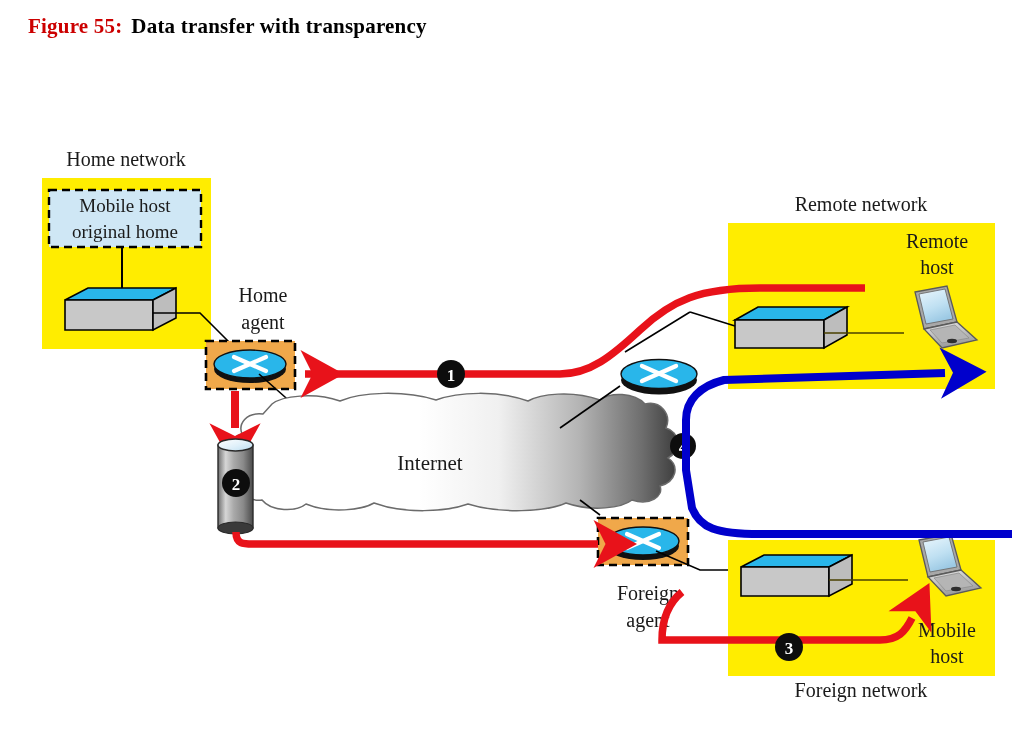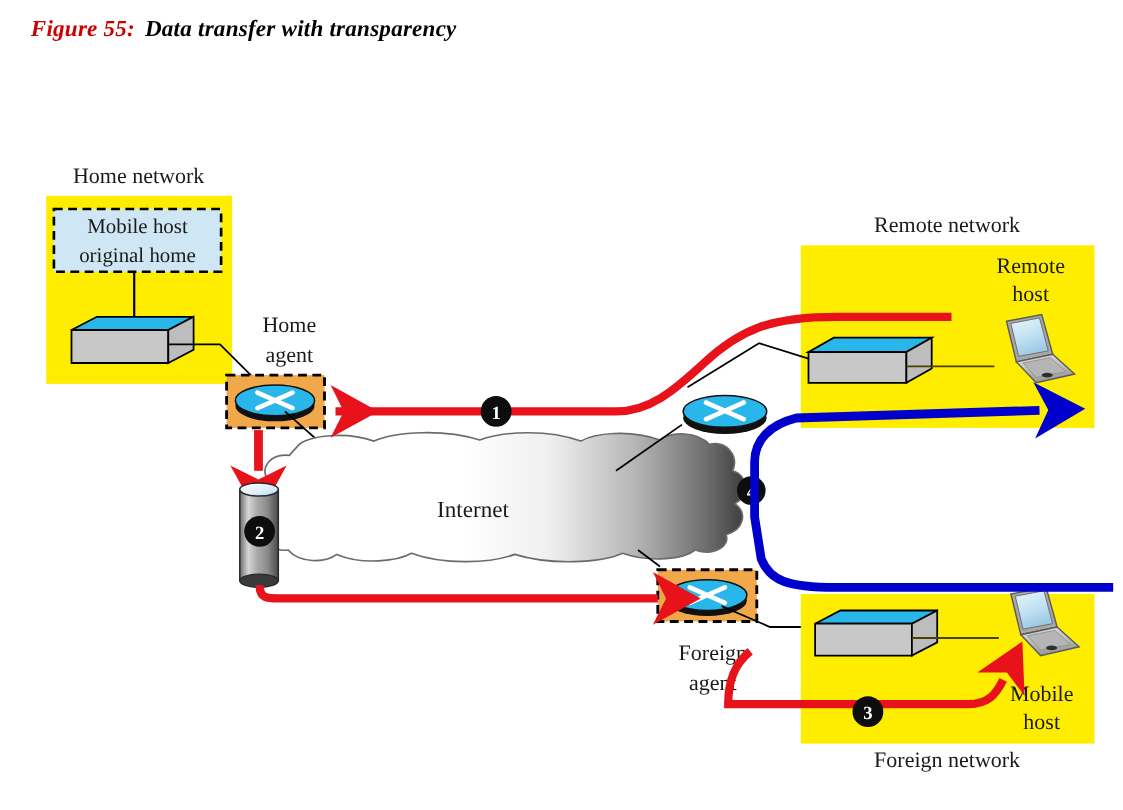--- a/index.html
+++ b/index.html
@@ -19,21 +19,20 @@
     left: 0; top: 0;
     width: 1021px;
     height: 736px;
   }
   .caption {
     position: absolute;
     left: 28px;
     top: 14px;
     font-family: "Liberation Serif", serif;
     font-weight: bold;
-    font-style: italic;
     font-size: 21px;
     white-space: nowrap;
     letter-spacing: 0.2px;
   }
   .caption .cap-num { color: #cc0000; }
   .caption .cap-txt { color: #000000; margin-left: 9px; }
   svg { display: block; }
   text { font-family: "Liberation Serif", serif; }
   .lbl {
     font-size: 20px;

